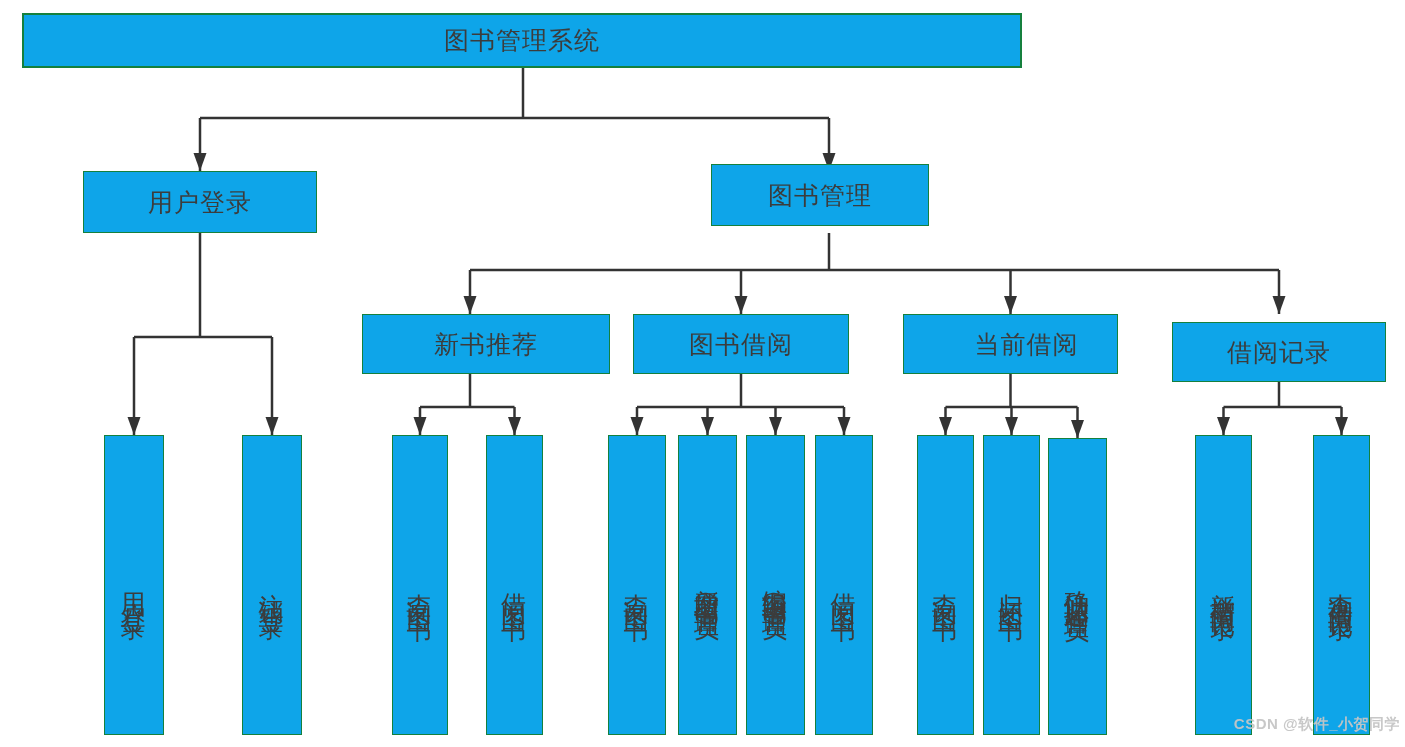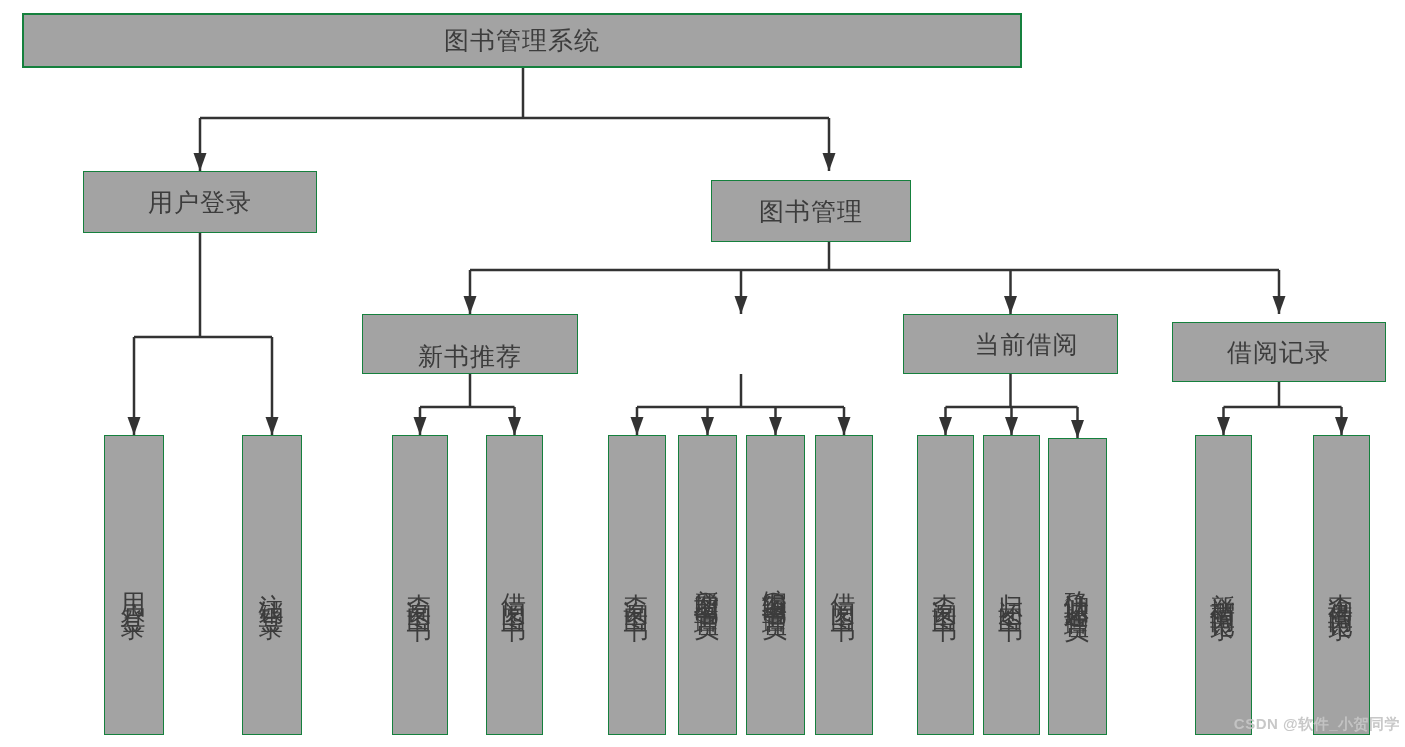--- a/index.html
+++ b/index.html
@@ -2,21 +2,21 @@
 <html><head>
 <meta charset="utf-8">
 <style>
   html,body { margin:0; padding:0; background:#ffffff; }
   .stage {
     position:relative; width:1405px; height:747px; background:#ffffff;
     font-family:"Liberation Sans","DejaVu Sans",sans-serif; overflow:hidden;
   }
   .wires { position:absolute; left:0; top:0; z-index:1; }
   .node {
-    position:absolute; box-sizing:border-box; background:#a3a3a3;
+    position:absolute; box-sizing:border-box; background:#0ea5e9;
     border:1px solid #15803d; display:flex; align-items:center; justify-content:center;
     color:#3c3c3c; font-size:25px; letter-spacing:1px; z-index:2; white-space:nowrap;
   }
   .root { border-width:2px; }
   .leaf { font-size:25px; }
   .v { writing-mode:vertical-rl; text-orientation:mixed; letter-spacing:1px; }
   .sp8 { letter-spacing:8px; margin-bottom:-8px; }
   .sp5 { letter-spacing:5px; margin-bottom:-5px; }
   .sp4 { letter-spacing:4px; margin-bottom:-4px; }
   .watermark {
@@ -79,26 +79,29 @@
     </g>
   </svg>
 
   <div class="node root" style="left:22px; top:13px; width:1000px; height:55px;">
     <span>图书管理系统</span>
   </div>
 
   <div class="node" style="left:83px; top:171px; width:234px; height:62px;">
     <span>用户登录</span>
   </div>
-  <div class="node" style="left:711px; top:180px; width:200px; height:62px;">
+  <div class="node" style="left:711px; top:164px; width:218px; height:62px;">
     <span>图书管理</span>
   </div>
 
-  <div class="node" style="left:362px; top:314px; width:216px; height:60px;align-items:flex-end;">
+  <div class="node" style="left:362px; top:314px; width:248px; height:60px;">
     <span>新书推荐</span>
+  </div>
+  <div class="node" style="left:633px; top:314px; width:216px; height:60px;">
+    <span>图书借阅</span>
   </div>
   <div class="node" style="left:903px; top:314px; width:215px; height:60px;padding-left:32px;">
     <span>当前借阅</span>
   </div>
   <div class="node" style="left:1172px; top:314px; width:214px; height:60px;margin-top:8px;">
     <span>借阅记录</span>
   </div>
 
   <div class="node leaf" style="left:104px; top:435px; width:60px; height:300px;">
     <span class="v sp8">用户登录</span>

